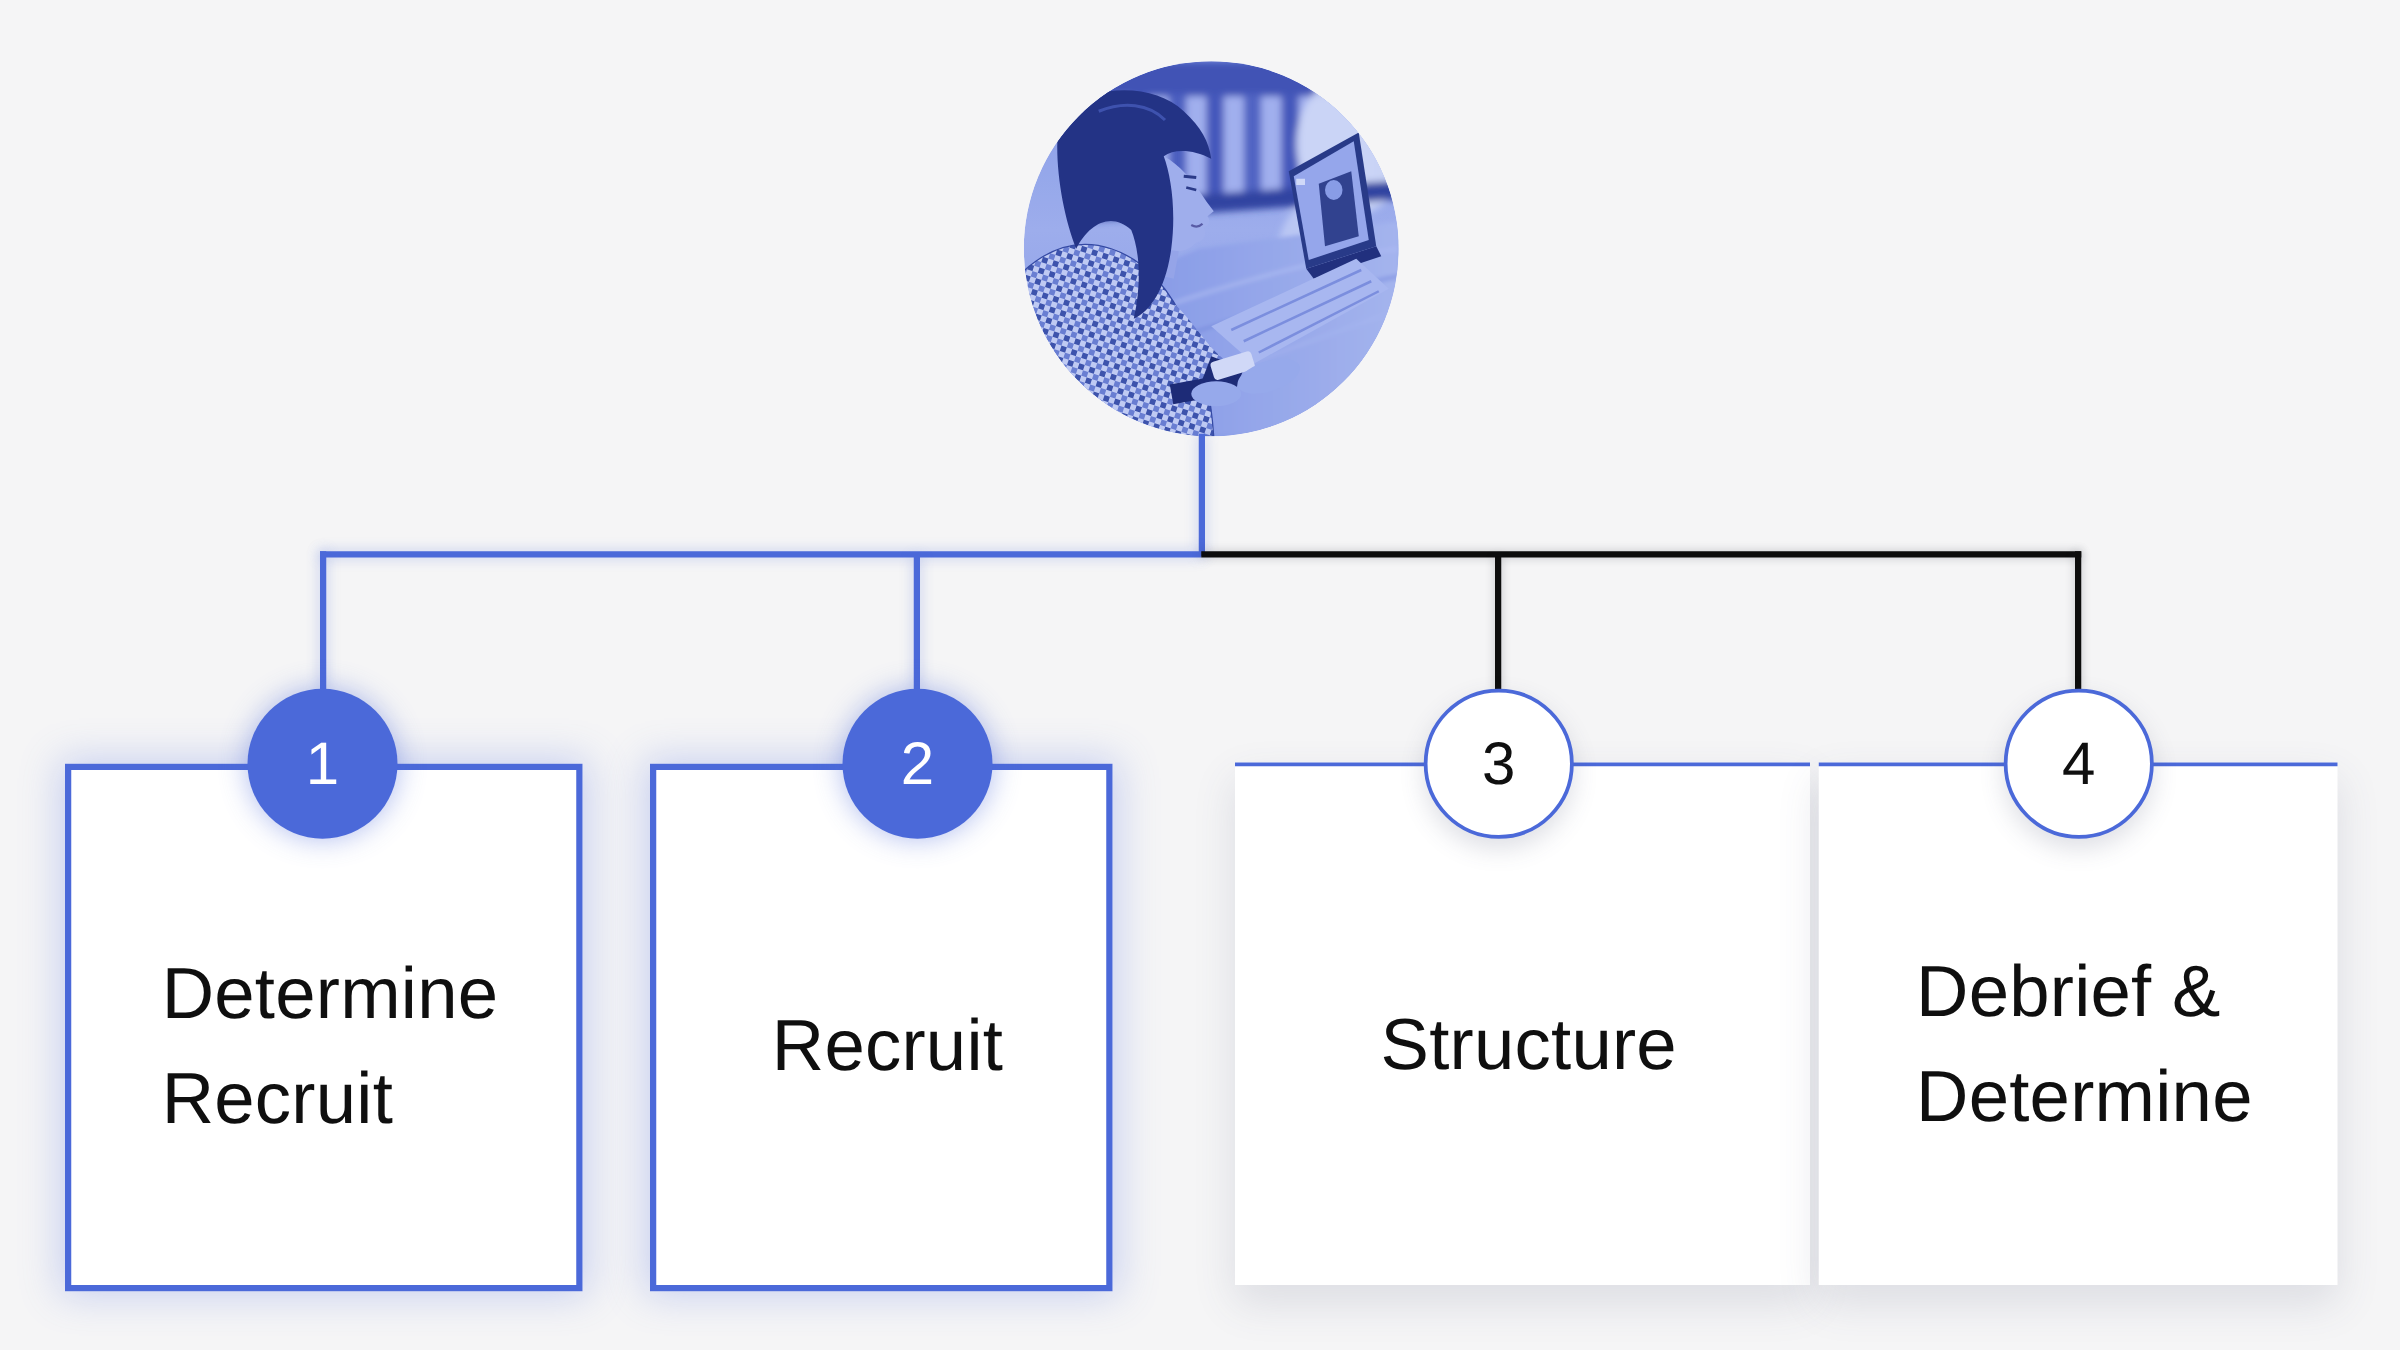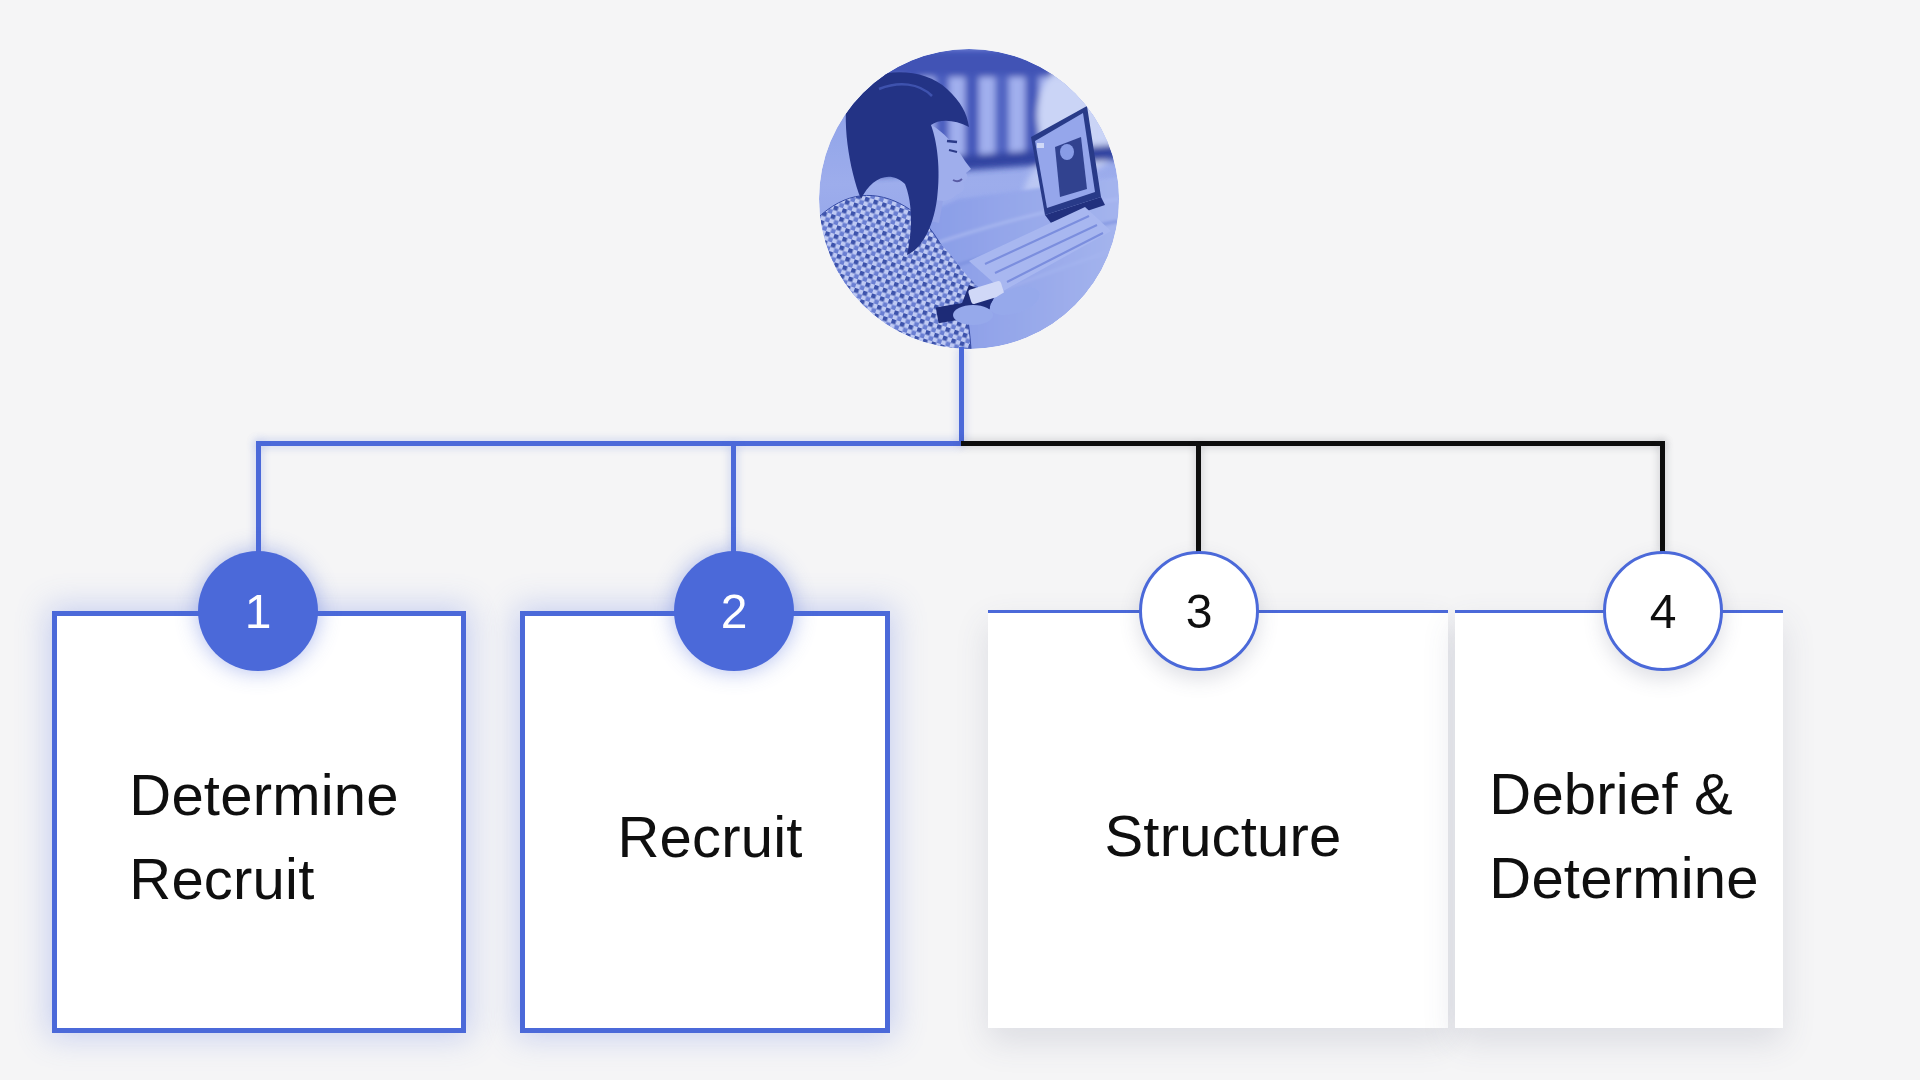--- a/index.html
+++ b/index.html
@@ -170,21 +170,21 @@
       <div>Recruit</div>
     </div>
   </section>
 
   <section class="card outline-card" style="left:988px;top:610px;width:460px;height:418px;">
     <div class="label">
       <div>Structure</div>
     </div>
   </section>
 
-  <section class="card outline-card" style="left:1455px;top:610px;width:328px;height:418px;">
+  <section class="card outline-card" style="left:1455px;top:610px;width:415px;height:418px;">
     <div class="label">
       <div>Debrief &amp;</div>
       <div>Determine</div>
     </div>
   </section>
 
   <div class="badge filled" style="left:198px;top:551px;">
     <span>1</span>
   </div>
   <div class="badge filled" style="left:674px;top:551px;">

